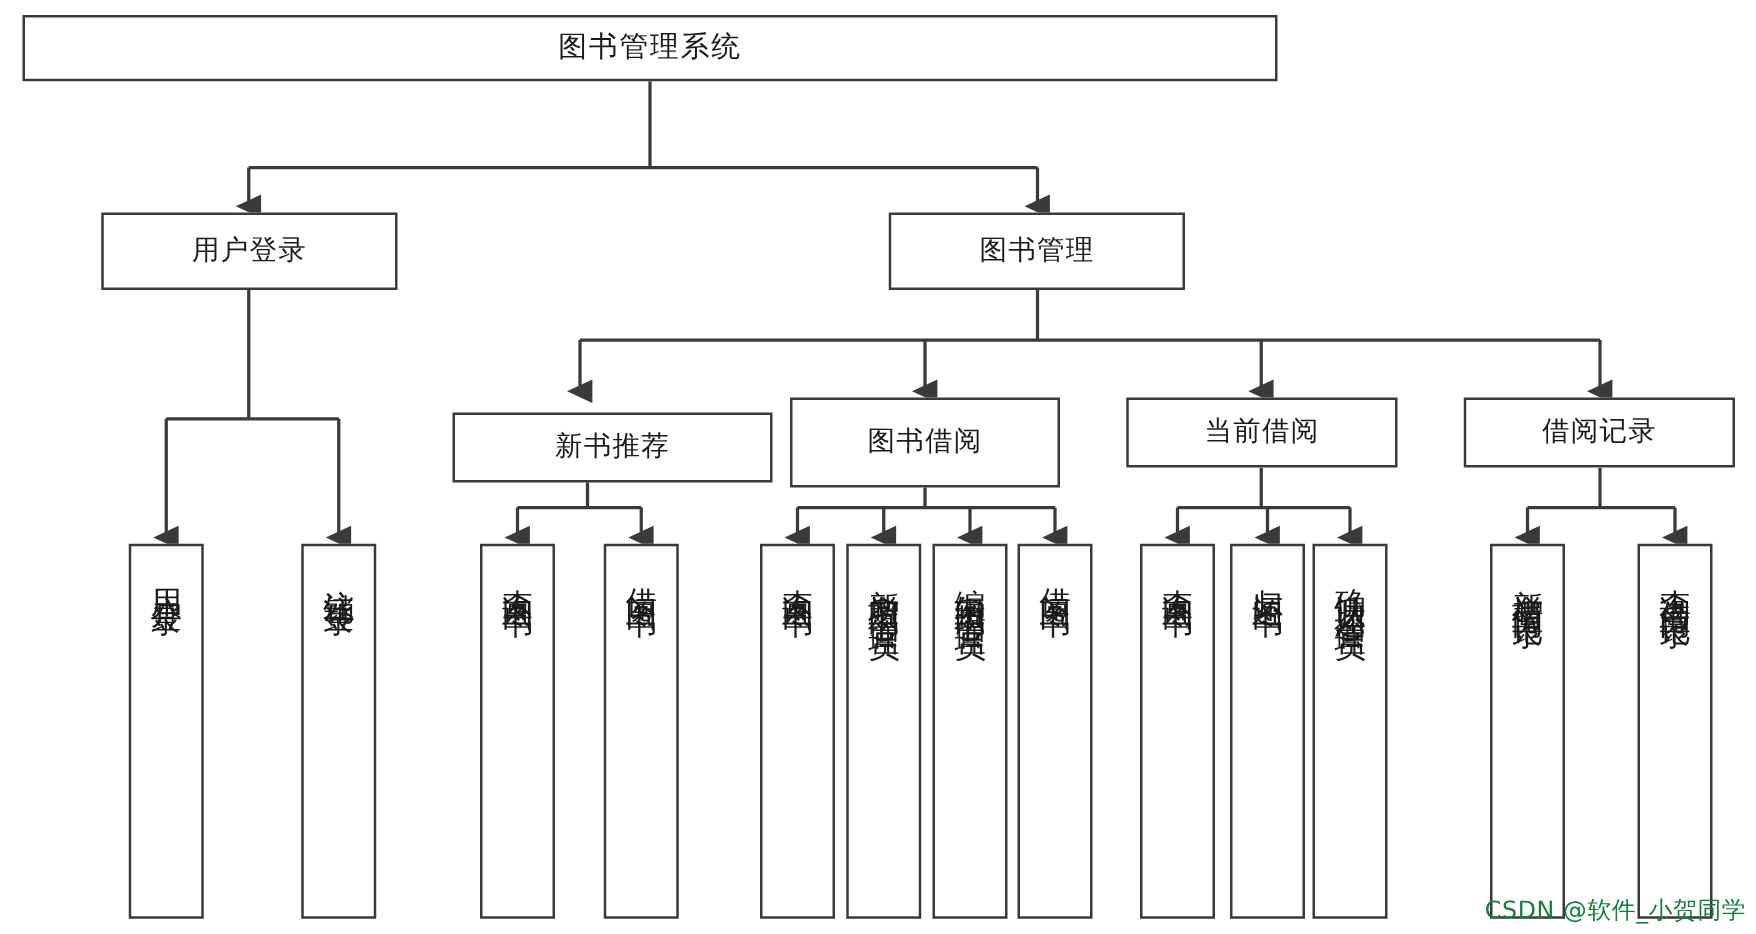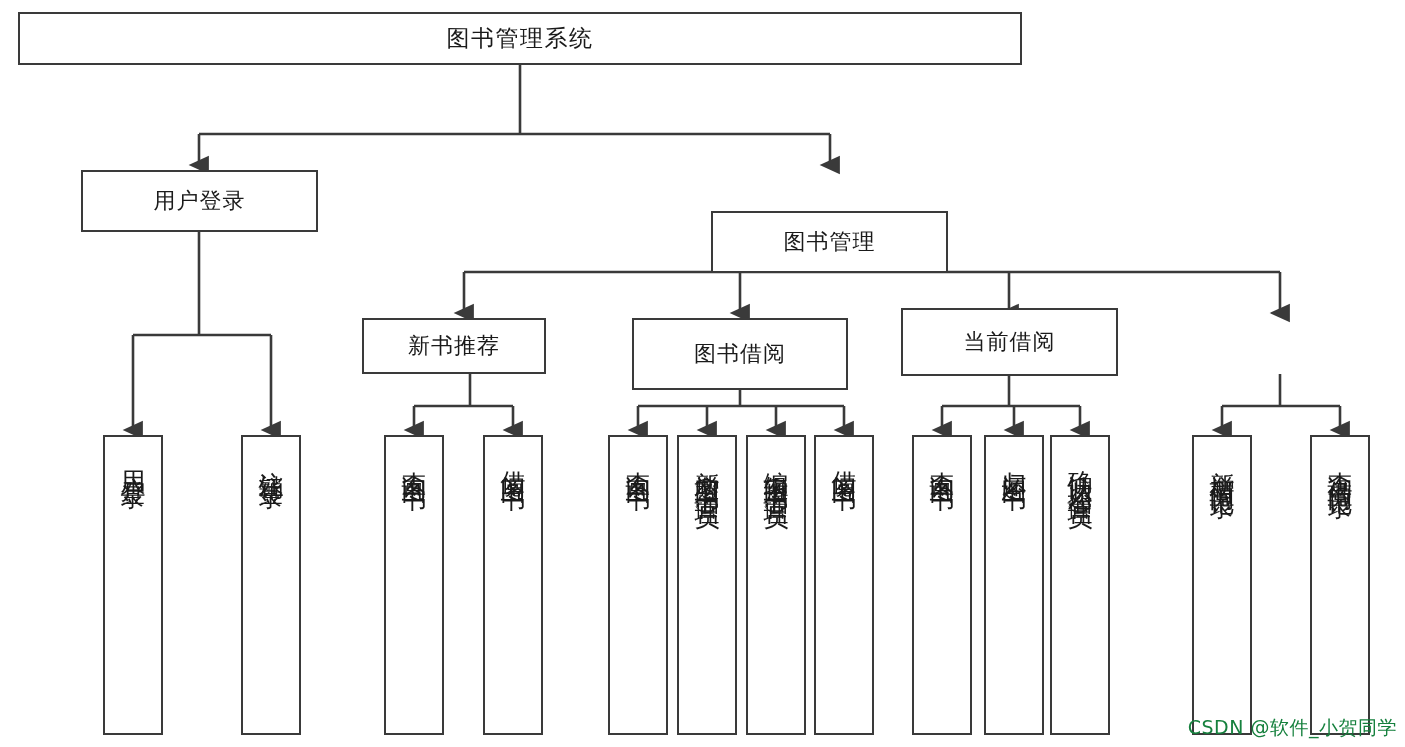--- a/index.html
+++ b/index.html
@@ -130,36 +130,39 @@
   </svg>
 
   <div class="node root horiz" style="left:18px; top:12px; width:1004px; height:53px;">
     <span class="label">图书管理系统</span>
   </div>
 
   <div class="node horiz" style="left:81px; top:170px; width:237px; height:62px;">
     <span class="label">用户登录</span>
   </div>
 
-  <div class="node horiz" style="left:711px; top:170px; width:237px; height:62px;margin-top:41px;">
+  <div class="node horiz" style="left:711px; top:170px; width:237px; height:62px;">
     <span class="label">图书管理</span>
   </div>
 
-  <div class="node horiz" style="left:362px; top:318px; width:184px; height:56px;">
+  <div class="node horiz" style="left:362px; top:330px; width:256px; height:56px;">
     <span class="label">新书推荐</span>
   </div>
 
   <div class="node horiz" style="left:632px; top:318px; width:216px; height:72px;">
     <span class="label">图书借阅</span>
   </div>
 
-  <div class="node horiz" style="left:901px; top:308px; width:217px; height:68px;">
+  <div class="node horiz" style="left:901px; top:318px; width:217px; height:56px;">
     <span class="label">当前借阅</span>
   </div>
 
+  <div class="node horiz" style="left:1171px; top:318px; width:217px; height:56px;">
+    <span class="label">借阅记录</span>
+  </div>
 
   <div class="node vert" style="left:103px; top:435px; width:60px; height:300px;">
     <span class="label">用户登录</span>
   </div>
 
   <div class="node vert" style="left:241px; top:435px; width:60px; height:300px;">
     <span class="label">注销登录</span>
   </div>
 
   <div class="node vert" style="left:384px; top:435px; width:60px; height:300px;">

